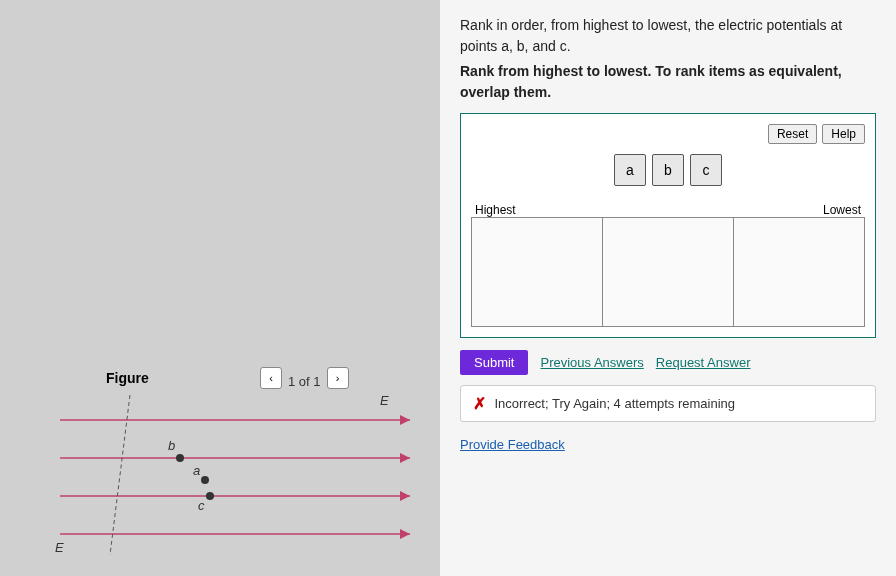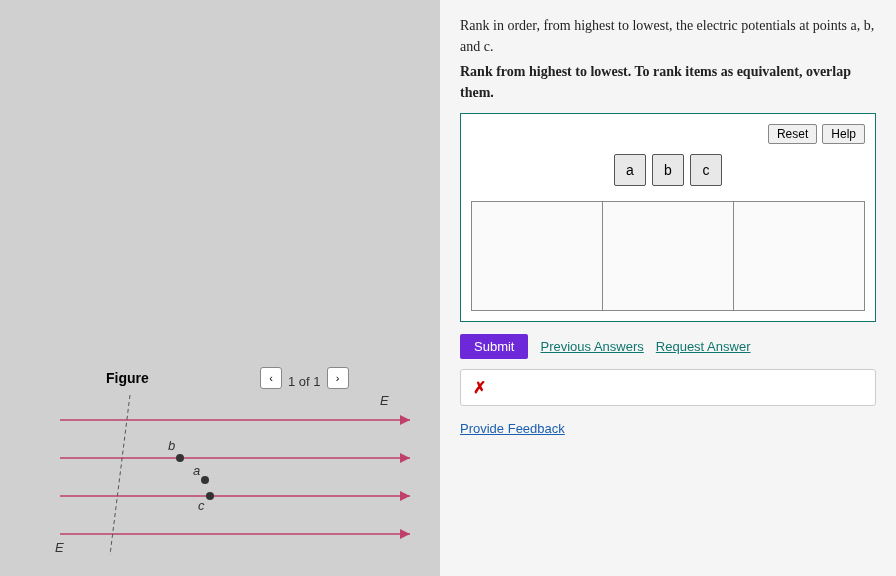--- a/index.html
+++ b/index.html
@@ -66,21 +66,20 @@
       background: #f5f5f5;
       padding: 15px 20px;
       overflow-y: auto;
     }
 
     .question-text {
       font-size: 14px;
       color: #222;
       line-height: 1.5;
       margin-bottom: 4px;
-      font-family: Liberation Serif, serif;
     }
 
     .question-text strong {
       font-weight: bold;
     }
 
     
     .ranking-widget {
       background: #fff;
       border: 1px solid #0f766e;
@@ -285,39 +284,44 @@
       <button class="toolbar-btn">Help</button>
     </div>
 
     <div class="draggable-items">
       <div class="drag-item">a</div>
       <div class="drag-item">b</div>
       <div class="drag-item">c</div>
     </div>
 
     <div class="ranking-container">
+      <div class="ranking-labels">
+        <span>Highest</span>
+        <span>Lowest</span>
+      </div>
       <div class="ranking-slots">
         <div class="slot"></div>
         <div class="slot"></div>
         <div class="slot"></div>
       </div>
     </div>
 
   </div>
 
   
   <div class="submit-row">
     <button class="submit-btn">Submit</button>
     <button class="link-btn">Previous Answers</button>
     <button class="link-btn">Request Answer</button>
   </div>
 
   
   <div class="feedback-row">
     <span class="error-icon">✗</span>
+    <span class="feedback-text">Incorrect; Try Again; 4 attempts remaining</span>
   </div>
 
   
   <div class="provide-feedback">
     <a>Provide Feedback</a>
   </div>
 
 </div>
 
 </body></html>

